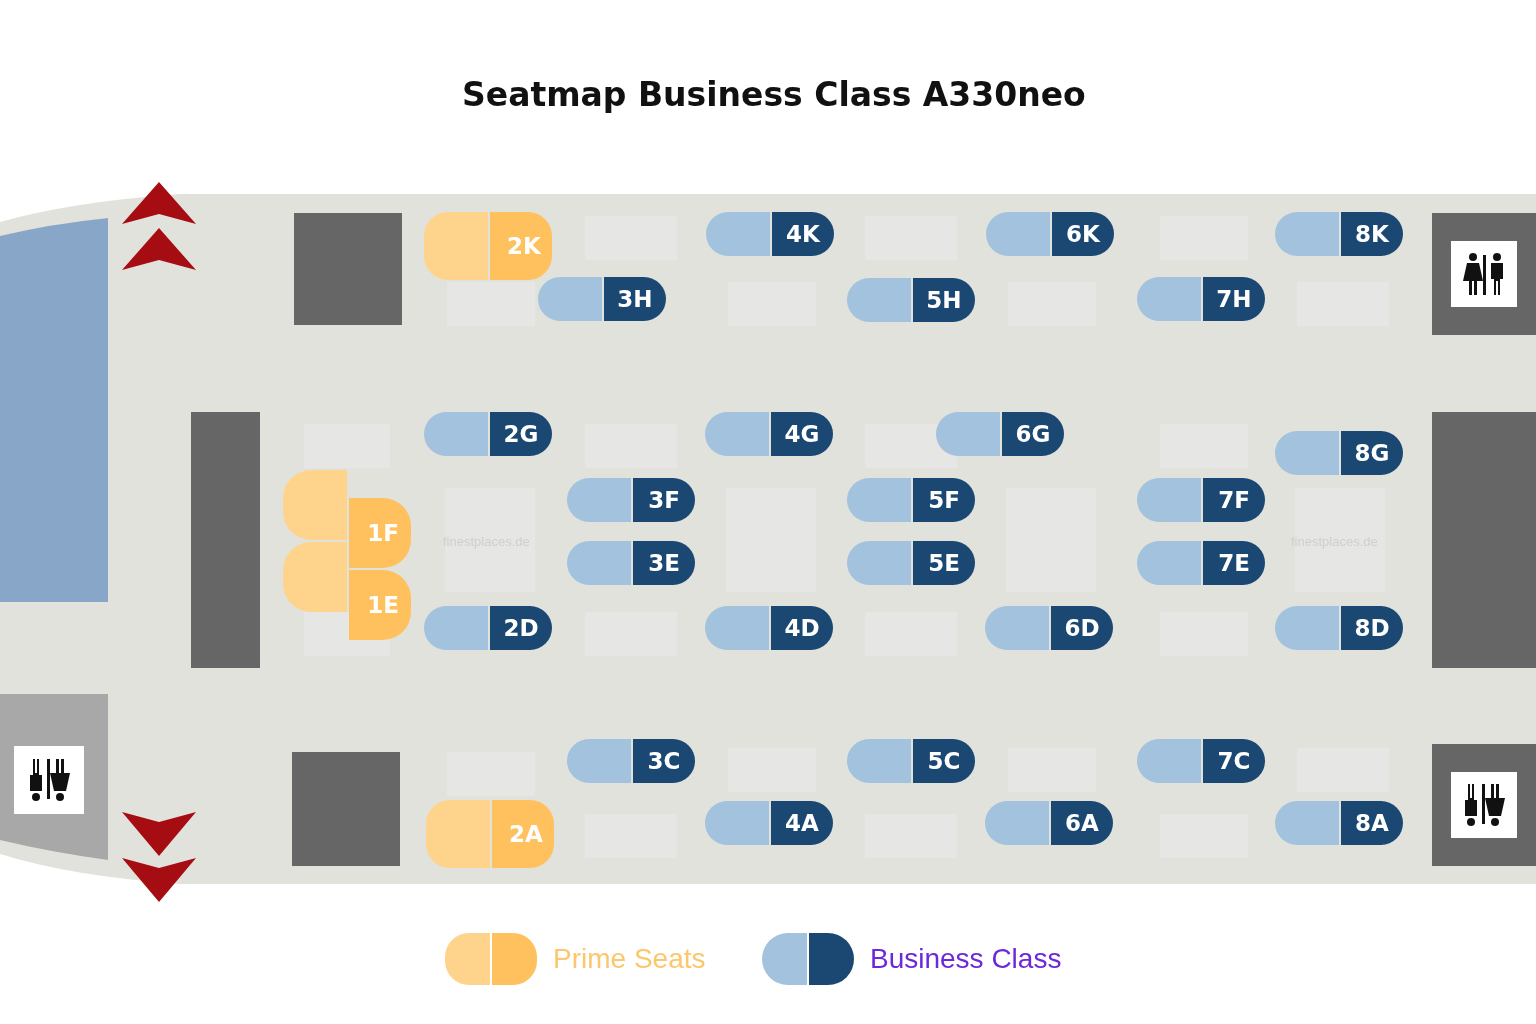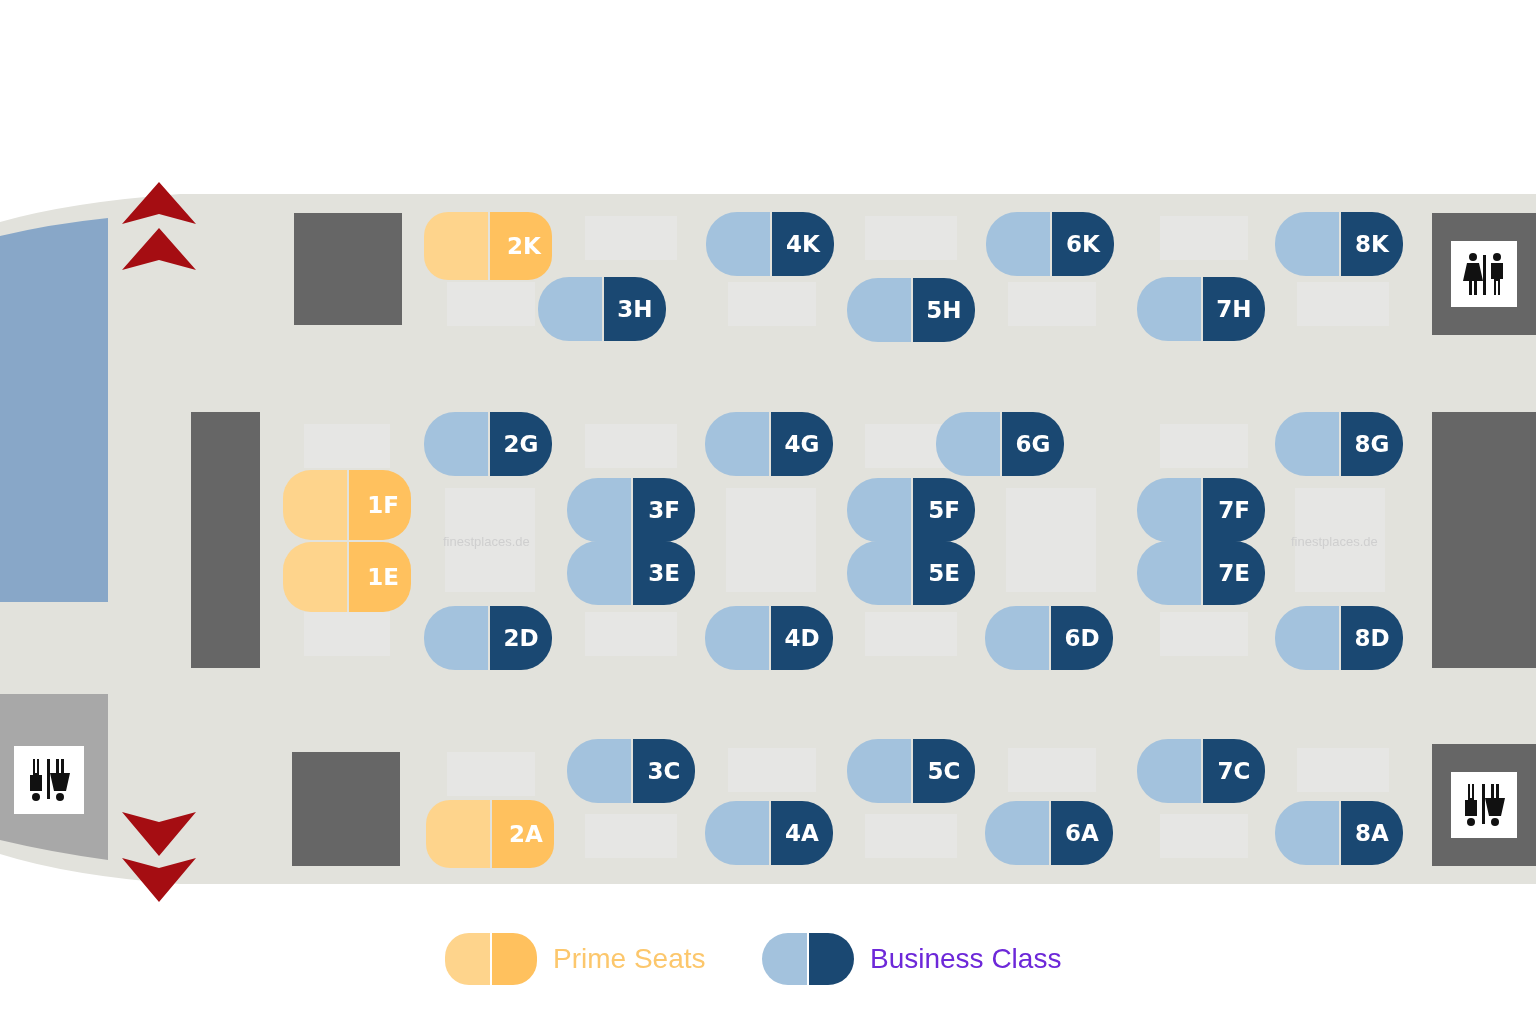--- a/index.html
+++ b/index.html
@@ -2,44 +2,45 @@
 <html><head>
 <meta charset="utf-8">
 <style>
   html, body { margin:0; padding:0; }
   body { width:1536px; height:1024px; background:#ffffff; position:relative; overflow:hidden; font-family:"DejaVu Sans", sans-serif; }
   .abs { position:absolute; }
   .title-wrap { left:448px; top:66px; height:56px; display:flex; align-items:center; }
   .logo-box { background:#fafafa; height:56px; padding:0 22px 0 20px; display:flex; align-items:center; gap:6px; }
   .logo-text { font-weight:bold; font-size:30px; letter-spacing:-0.5px; color:#111; font-family:"DejaVu Sans", sans-serif; }
   .title-text { font-weight:bold; font-size:33px; color:#111; margin-left:14px; font-family:"DejaVu Sans", sans-serif; }
-  .seat { position:absolute; width:128px; height:64px; display:flex; }
+  .seat { position:absolute; width:128px; height:44px; display:flex; }
   .seat .back { width:64px; height:100%; border-radius:31px 0 0 31px; }
   .seat .front { width:62px; height:100%; margin-left:2px; border-radius:0 31px 31px 0; display:flex; align-items:center; justify-content:center; color:#fff; font-weight:bold; font-size:23px; font-family:"DejaVu Sans", sans-serif; }
   .seat.biz .back { background:#a3c2dd; }
   .seat.biz .front { background:#1a4872; }
   .seat.prime .back { background:#fed48c; border-radius:24px 0 0 24px; }
   .seat.prime .front { background:#ffc15e; border-radius:0 24px 24px 0; padding-left:6px; box-sizing:border-box; }
   .seat.prime.tall .back { border-radius:28px 0 0 28px; }
-  .seat.prime.tall .front { border-radius:0 28px 28px 0; }
+  .seat.prime.tall .front { border-radius:0 28px 28px 0;margin-top:28px; }
   .foot { position:absolute; background:#e6e6e4; }
   .block { position:absolute; background:#666666; }
   .lav { position:absolute; background:#666666; display:flex; align-items:center; justify-content:center; }
   .lav-icon { width:66px; height:66px; background:#fff; display:flex; align-items:center; justify-content:center; }
   .wm { position:absolute; color:#cfcfcf; font-size:13px; font-family:"Liberation Sans", sans-serif; }
   .legend { position:absolute; display:flex; align-items:center; }
   .legend .seat { position:relative; width:92px; height:52px; }
   .legend .seat .back { width:45px; }
   .legend .seat .front { width:45px; }
   .legend-label { font-size:28px; margin-left:16px; font-family:"Liberation Sans", sans-serif; }
 </style>
 </head>
 <body>
 
 <div class="abs title-wrap">
+  <span class="title-text">Seatmap Business Class A330neo</span>
 </div>
 
 <svg class="abs" style="left:0;top:180px" width="1536" height="720">
   <path d="M0 42 Q70 22 180 14 L1536 14 L1536 704 L180 704 Q70 696 0 674 Z" fill="#e2e2dc"></path>
 
   <path d="M0 56 Q50 44 108 38 L108 422 L0 422 Z" fill="#88a7c8"></path>
 
   <path d="M0 514 L108 514 L108 680 Q50 672 0 660 Z" fill="#a8a8a8"></path>
 </svg>
 
@@ -168,21 +169,21 @@
     <div class="front">2G</div>
   </div>
 <div class="seat biz" style="left:705px;top:412px">
     <div class="back"></div>
     <div class="front">4G</div>
   </div>
 <div class="seat biz" style="left:936px;top:412px">
     <div class="back"></div>
     <div class="front">6G</div>
   </div>
-<div class="seat biz" style="left:1275px;top:412px">
+<div class="seat biz" style="left:1275px;top:431px">
     <div class="back"></div>
     <div class="front">8G</div>
   </div>
 
 <div class="seat biz" style="left:567px;top:478px">
     <div class="back"></div>
     <div class="front">3F</div>
   </div>
 <div class="seat biz" style="left:567px;top:541px">
     <div class="back"></div>

